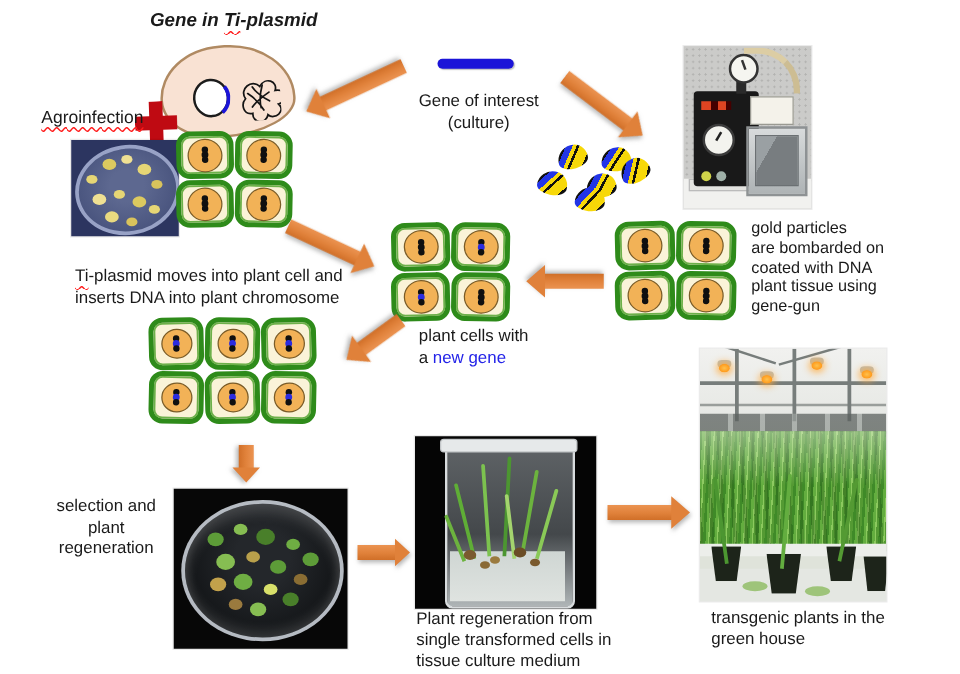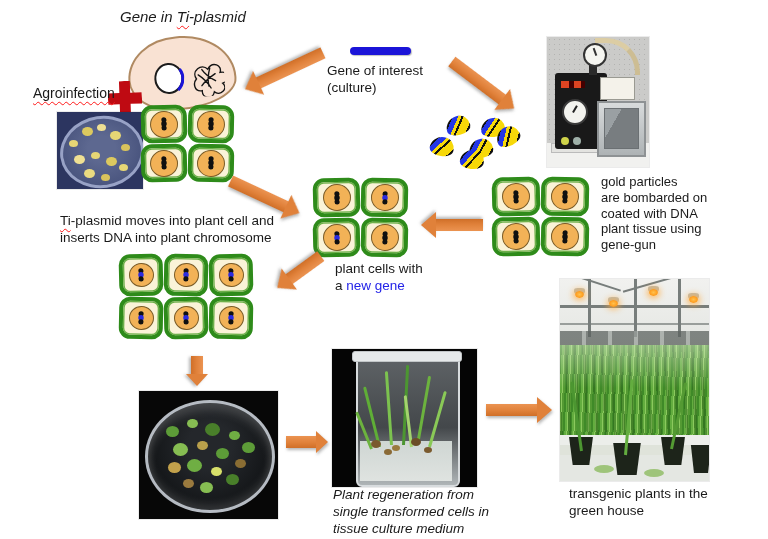--- a/index.html
+++ b/index.html
@@ -4,32 +4,32 @@
 <style>
   html,body { margin:0; padding:0; background:#ffffff; }
   .stage {
     position:relative; width:768px; height:539px; overflow:hidden;
     background:#ffffff; font-family:"Liberation Sans", sans-serif; color:var(--text);
   }
   .abs { position:absolute; }
   .txt { font-size:13.5px; line-height:16.5px; color:var(--text); }
 
   
-  .title { left:120px; top:8px; font-size:15px; font-weight:normal; font-style:italic; white-space:nowrap; }
+  .title { left:120px; top:8px; font-size:15px; font-weight:bold; font-style:italic; white-space:nowrap; }
   .squig { text-decoration:underline wavy var(--squiggle); text-decoration-thickness:1px; text-underline-offset:3px; }
   .agro-label { left:33px; top:85px; font-size:14px; }
-  .goi { left:327px; top:63px; width:112px; }
+  .goi { left:327px; top:73px; width:112px; text-align:center; }
   .gg-caption { left:601px; top:174px; }
   .gg-caption div { font-size:13px; line-height:15.8px; }
   .ti-caption { left:60px; top:213px; }
   .newgene-caption { left:335px; top:261px; }
   .blue-t { color:var(--new-gene); }
   .sel-caption { left:107px; top:342px; white-space:nowrap; }
   .selregen-caption { left:28px; top:397px; width:114px; text-align:center; }
-  .tc-caption { left:333px; top:487px;font-style:italic; }
+  .tc-caption { left:333px; top:487px; }
   .tc-caption div, .gh-caption div { line-height:16.8px; }
   .gh-caption { left:569px; top:486px; }
 
   
   .agro-cell { left:128px; top:36px; width:104px; height:70px; background:#f9e2d3;
     border:2.5px solid #b08a62; border-radius:48% 52% 58% 42% / 58% 62% 40% 46%;
     transform:rotate(-4deg); }
   .plasmid { left:24px; top:24px; width:25px; height:27px; border:2.5px solid #1c1c1c;
     border-radius:50%; background:#fff; }
   .plasmid::after { content:""; position:absolute; inset:-2.5px; border:3px solid transparent;
@@ -405,20 +405,25 @@
         <div class="nucleus">
           <svg class="chrom" viewBox="0 0 12 18">
             <circle cx="6" cy="4" r="3.1"></circle>
             <circle class="mid" cx="6" cy="8.8" r="3.3"></circle>
             <circle cx="6" cy="13.6" r="3.1"></circle>
           </svg>
         </div>
       </div>
     </div>
 
+  <div class="abs txt selregen-caption">
+    <div>selection and</div>
+    <div>plant</div>
+    <div>regeneration</div>
+  </div>
 
   <div class="abs petri photo">
     <div class="dish"></div>
     <div class="petri-blobs"></div>
   </div>
 
   <div class="abs vessel photo">
     <div class="box"></div>
     <div class="lid"></div>
     <div class="medium"></div>

